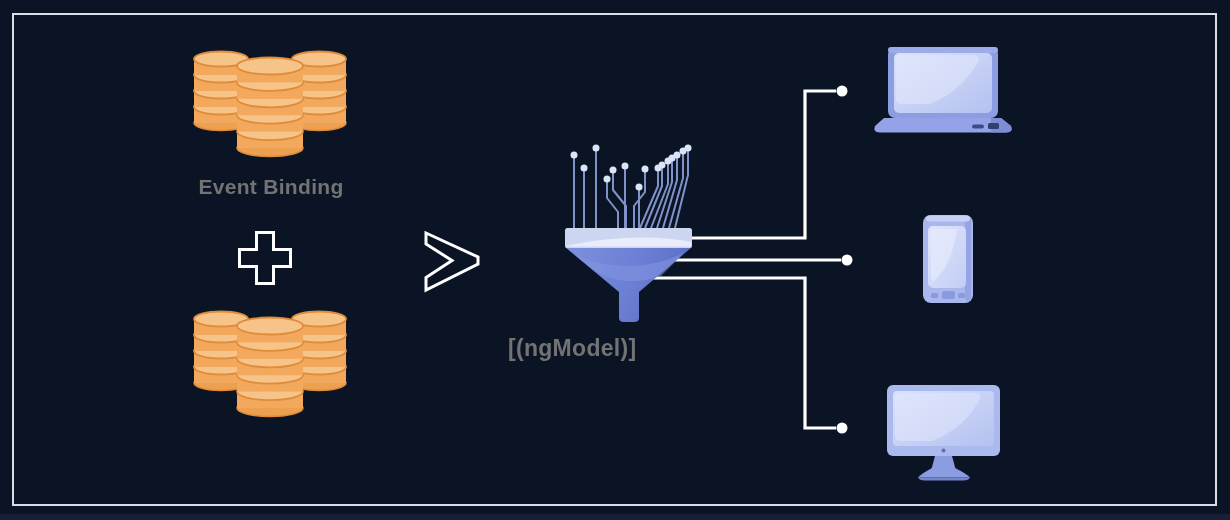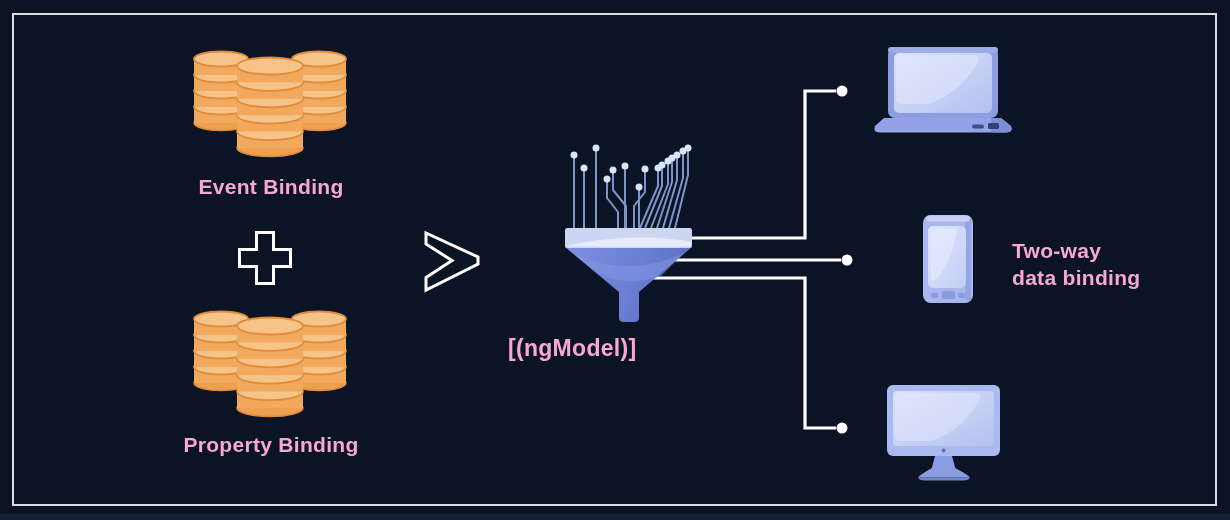--- a/index.html
+++ b/index.html
@@ -9,21 +9,21 @@
   }
   .frame{
     position:absolute;left:12px;top:13px;right:13px;bottom:14px;
     border:2px solid #d9dde5;pointer-events:none;
   }
   .bottom-strip{
     position:absolute;left:0;right:0;bottom:0;height:6px;
     background:#1d2843;opacity:.6;
   }
   svg.gfx{position:absolute;left:0;top:0;width:1230px;height:520px;display:block;}
-  .lbl{position:absolute;color:#f9a8d4;font-weight:700;letter-spacing:.3px;}
+  .lbl{position:absolute;color:#737373;font-weight:700;letter-spacing:.3px;}
   .lbl-event{left:151px;top:175px;width:240px;text-align:center;font-size:21px;}
   .lbl-property{left:151px;top:433px;width:240px;text-align:center;font-size:21px;}
   .lbl-ngmodel{left:508px;top:335px;width:240px;text-align:left;font-size:23px;}
   .lbl-twoway{left:1012px;top:237px;font-size:21px;line-height:27px;text-align:left;}
 </style>
 </head>
 <body>
 
 <div class="stage">
   <div class="frame"></div>
@@ -181,21 +181,16 @@
       <rect x="893" y="391" width="101" height="55" rx="4" fill="url(#scrGrad)"></rect>
       <path d="M895,398 Q895,393 901,393 L975,393 Q984,393 979,401 Q962,430 932,441 L901,441 Q895,441 895,435 Z" fill="#e2e8fc" opacity="0.5"></path>
       <circle cx="943.5" cy="450.5" r="2" fill="#6070b6"></circle>
       <path d="M935,456 H952 L955.5,469 H931.5 Z" fill="#8c9ce3"></path>
       <path d="M932,468 Q921,474 918,477.5 L970,477.5 Q967,474 955,468 Z" fill="#8c9ce3"></path>
       <path d="M918,477.5 H970 Q969,480.5 963,480.5 H925 Q919,480.5 918,477.5 Z" fill="#7585cc"></path>
     </g>
   </svg>
 
   <div class="lbl lbl-event">Event Binding</div>
-  <div class="lbl lbl-property">Property Binding</div>
   <div class="lbl lbl-ngmodel">[(ngModel)]</div>
-  <div class="lbl lbl-twoway">
-    <div>Two-way</div>
-    <div>data binding</div>
-  </div>
 
   <div class="bottom-strip"></div>
 </div>
 
 </body></html>

